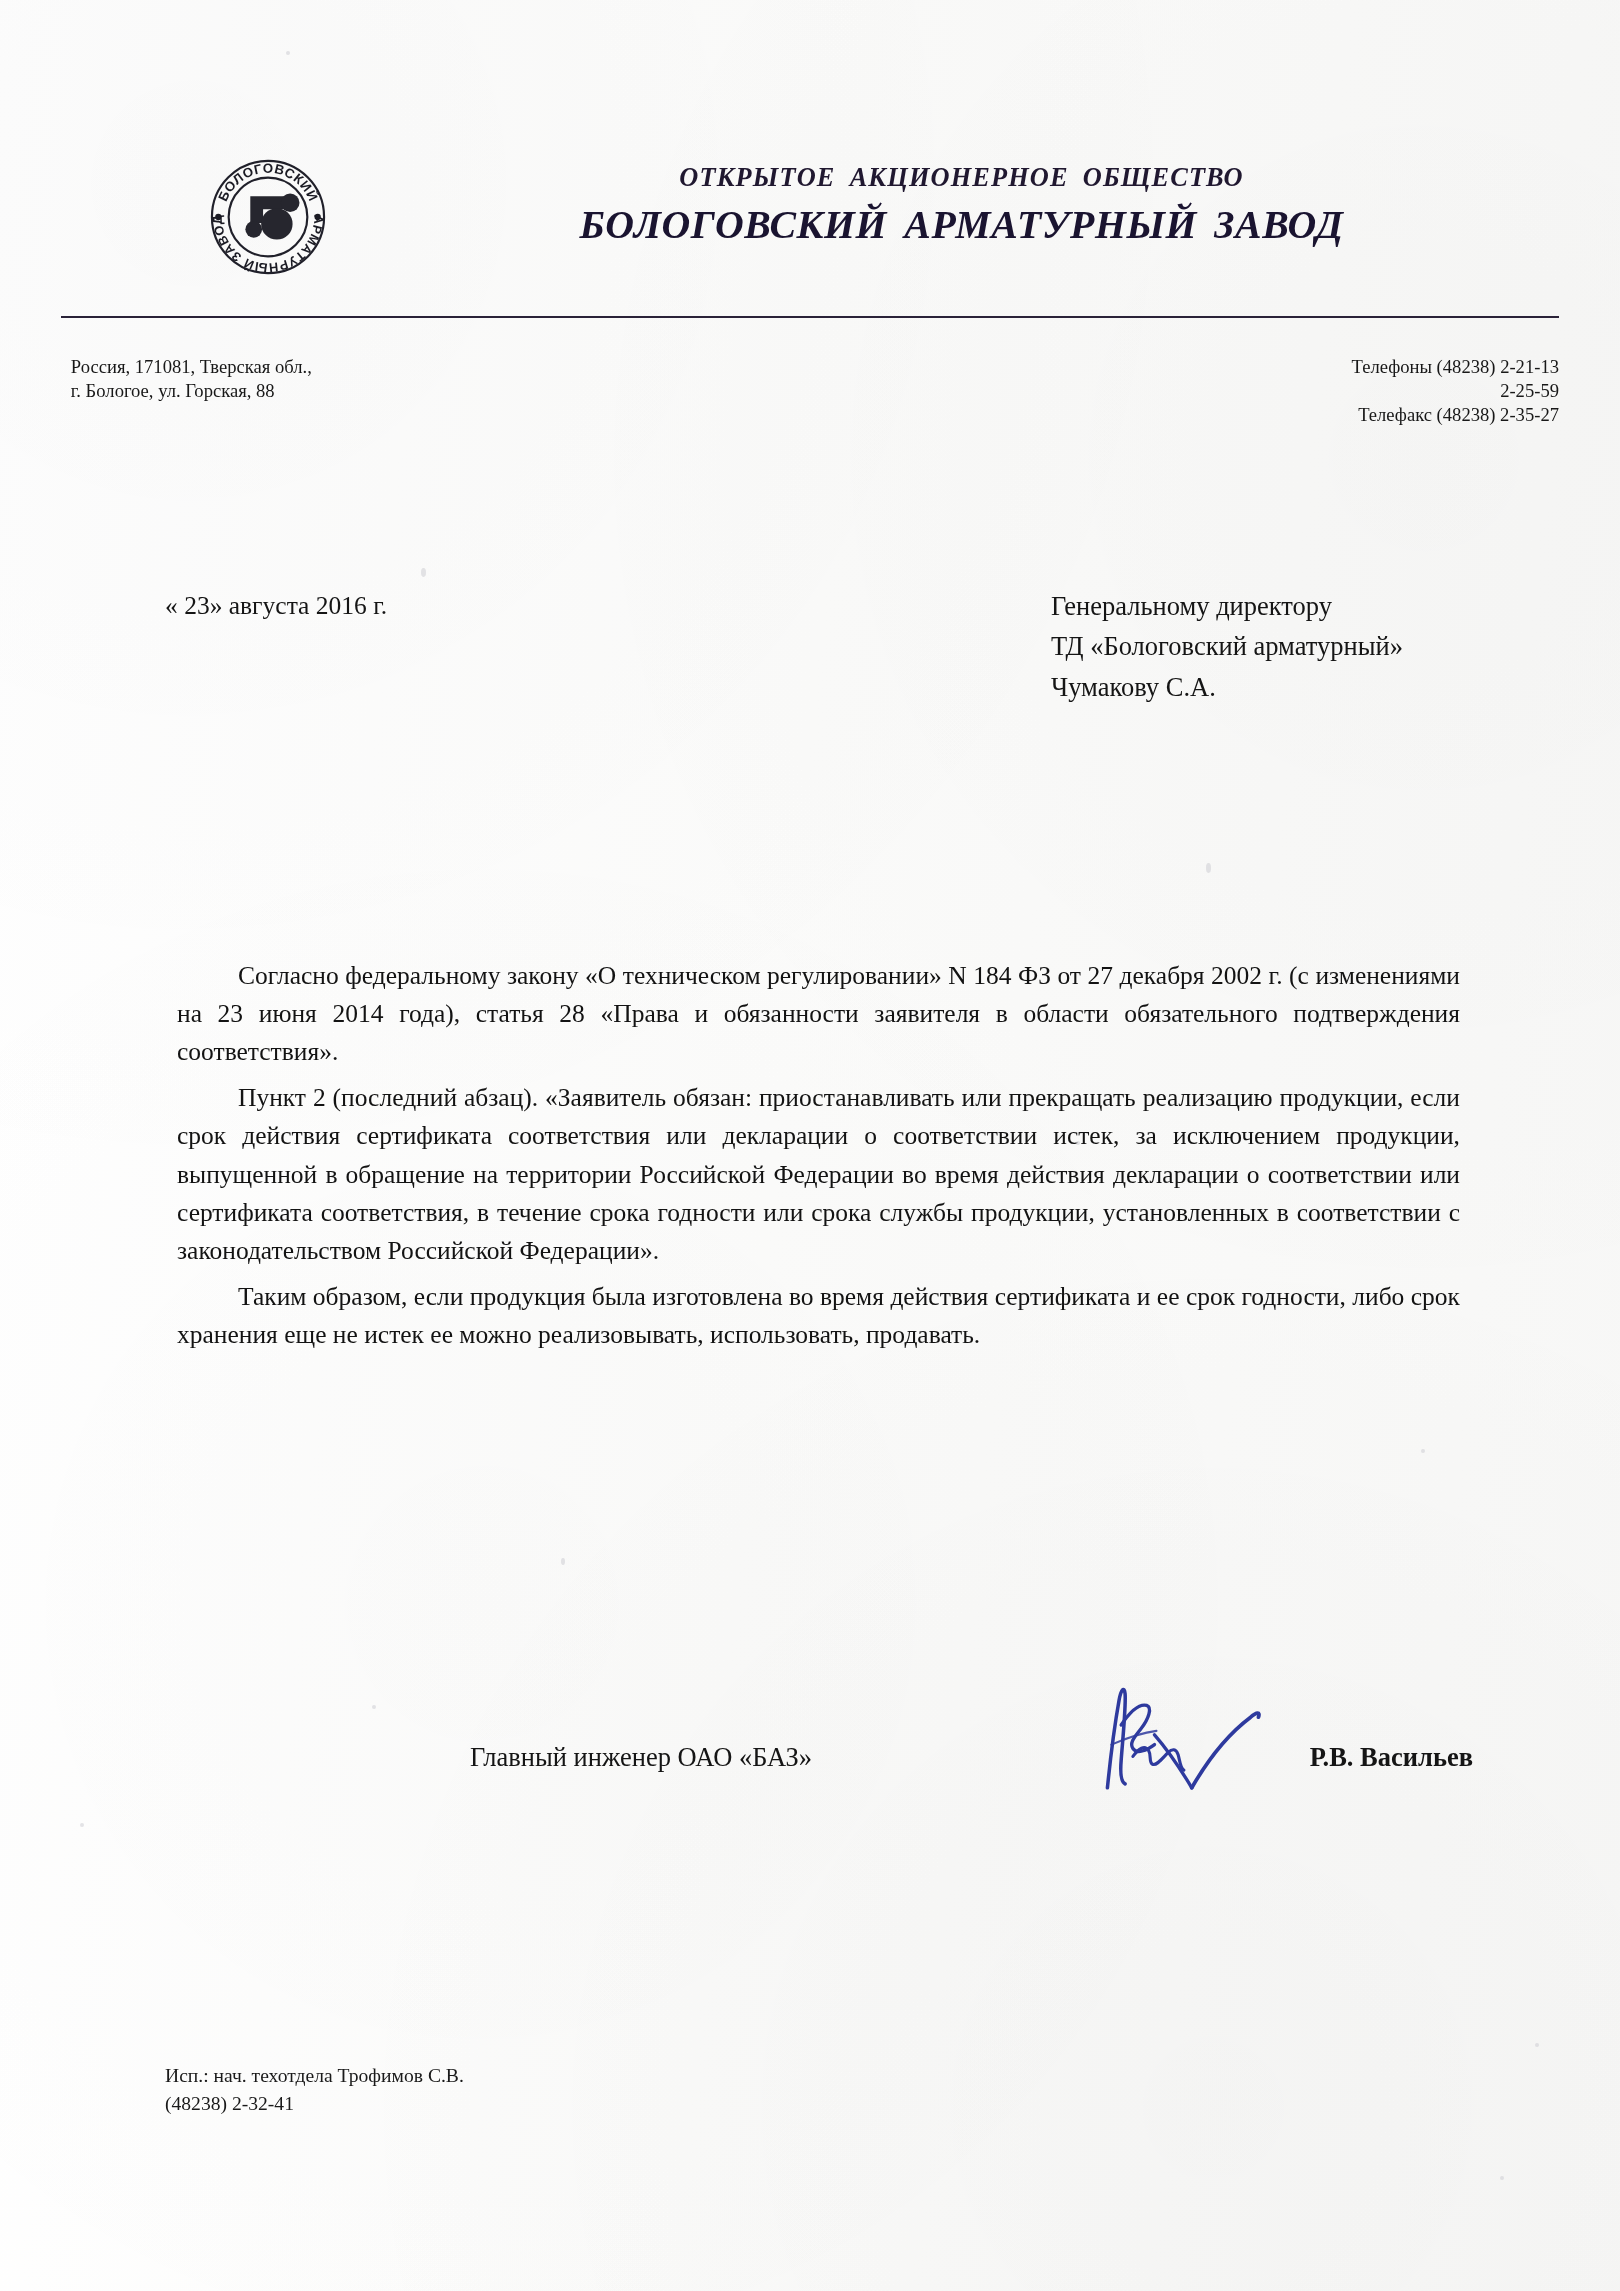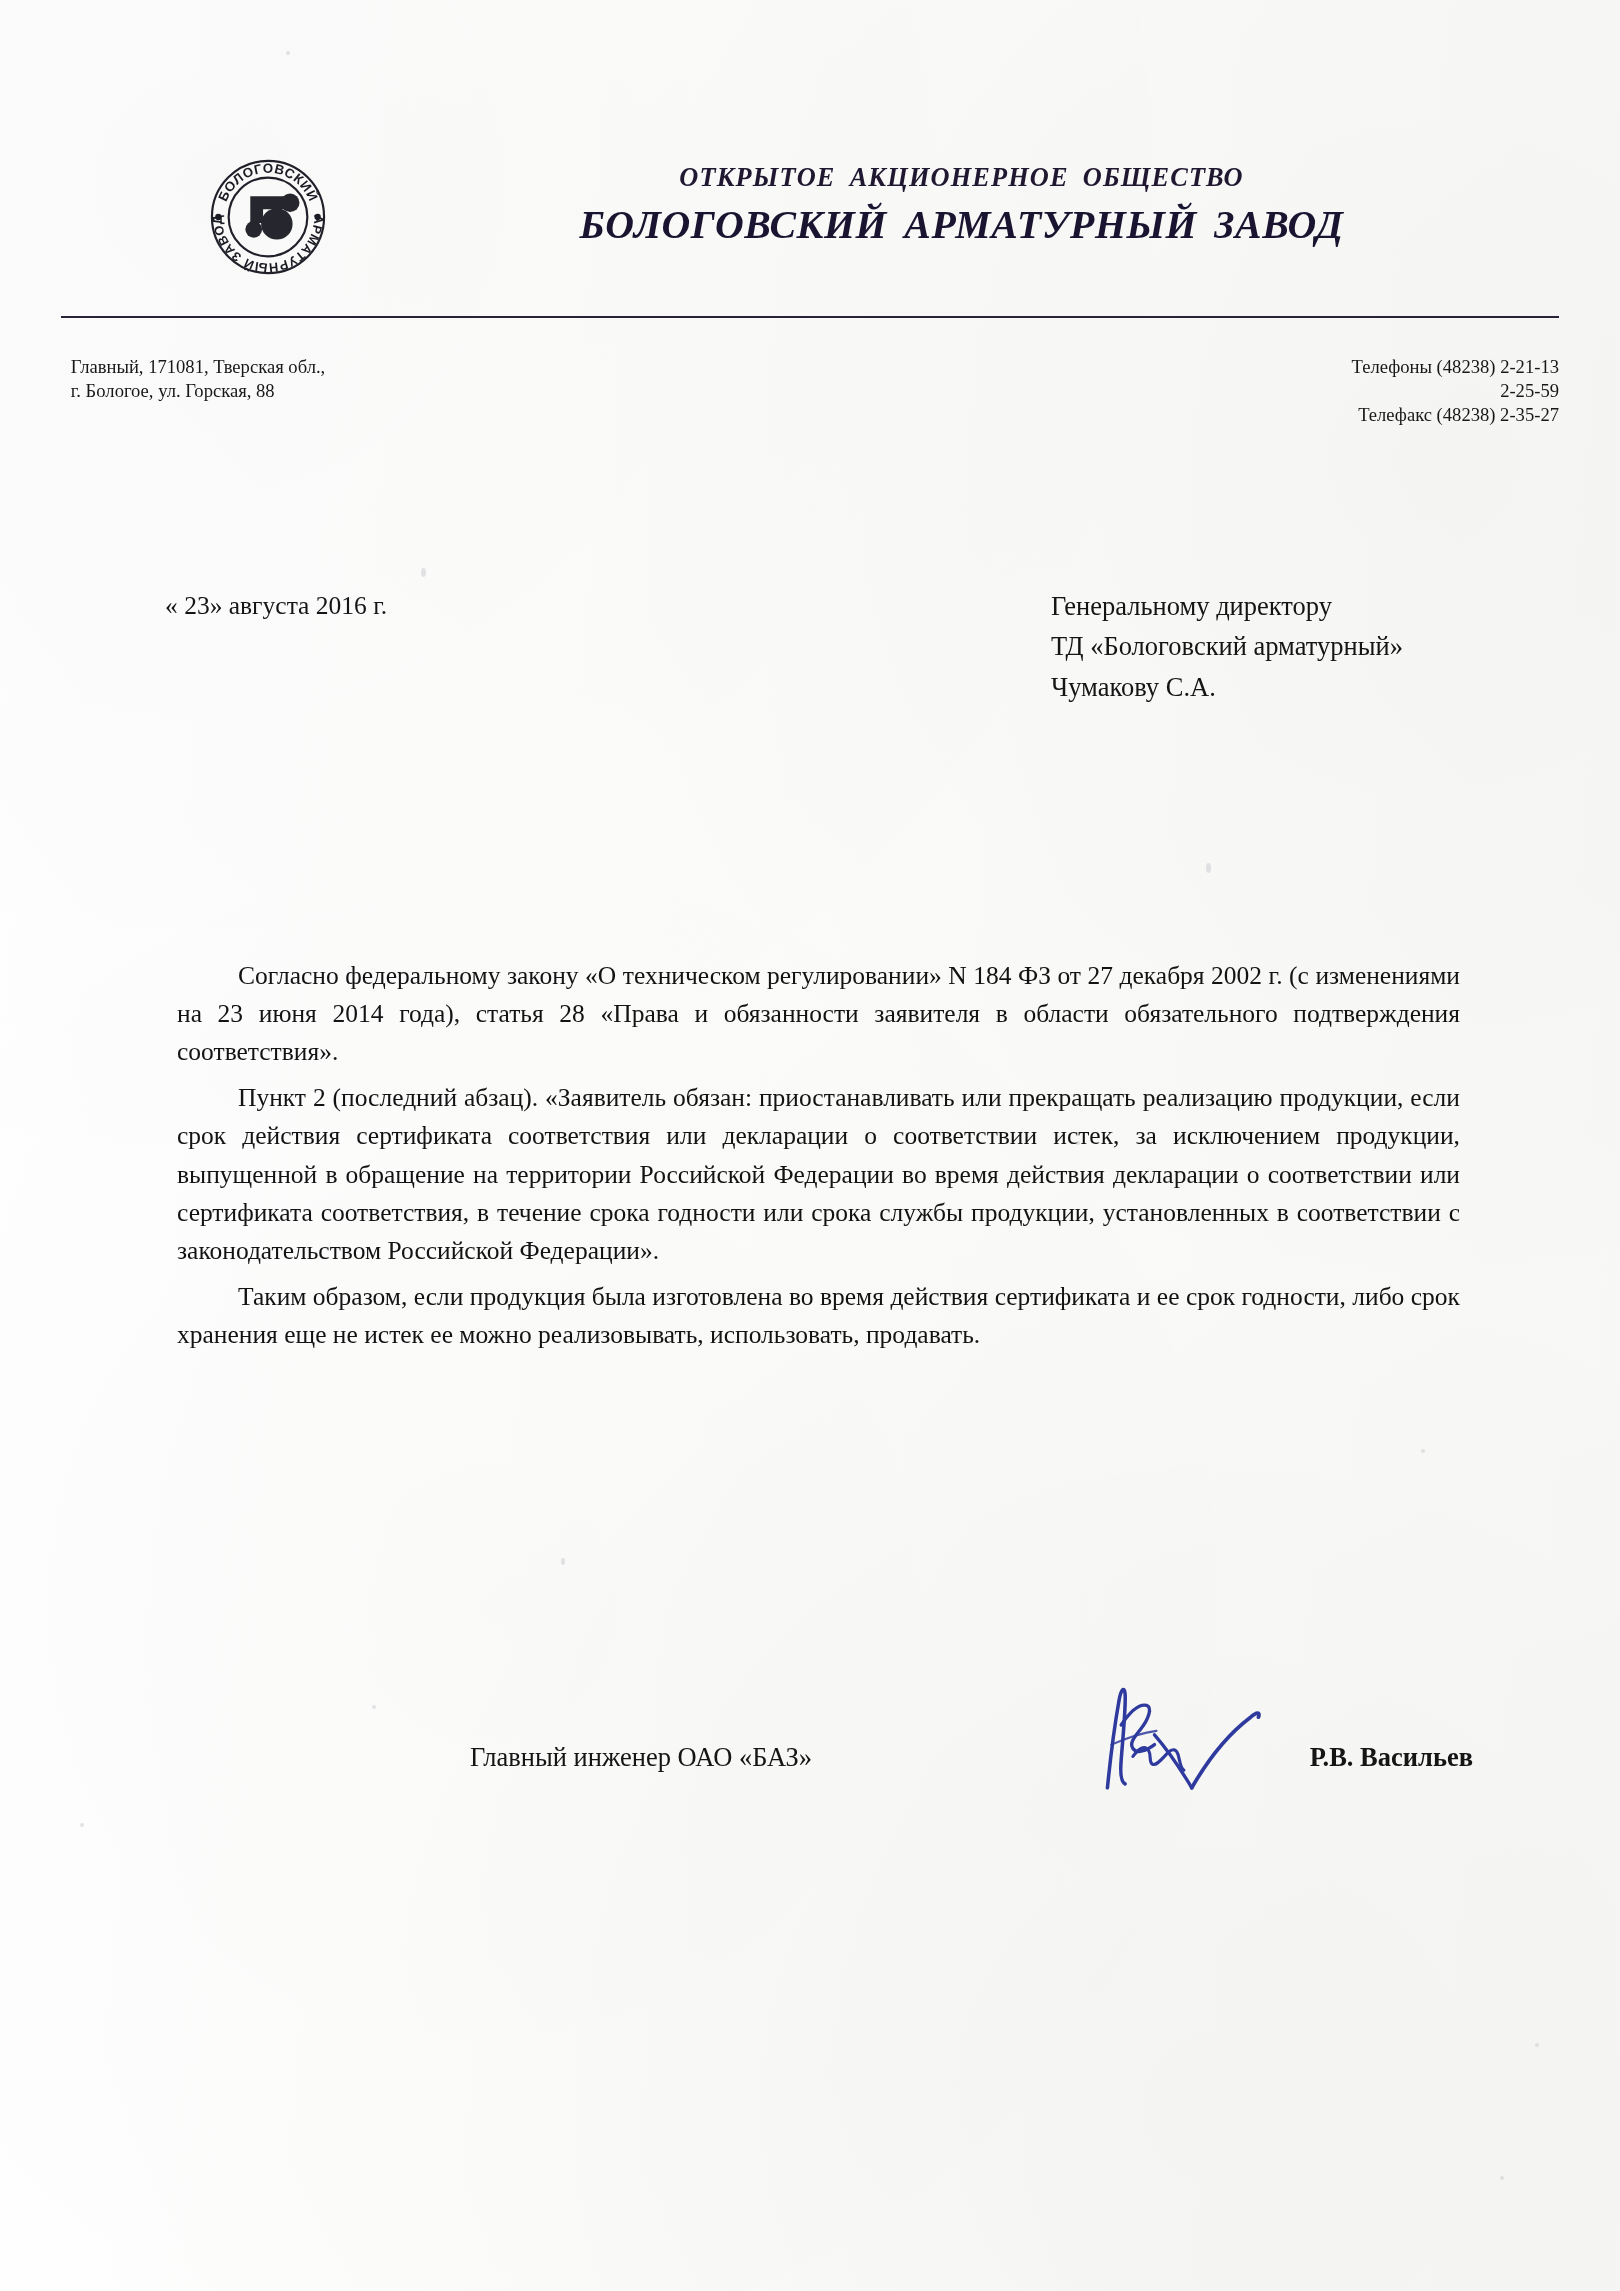--- a/index.html
+++ b/index.html
@@ -258,21 +258,21 @@
       <div class="org-line1">ОТКРЫТОЕ АКЦИОНЕРНОЕ ОБЩЕСТВО</div>
       <div class="org-line2">БОЛОГОВСКИЙ АРМАТУРНЫЙ ЗАВОД</div>
     </div>
   </div>
 
   <div class="rule"></div>
 
   <div class="contact-row">
 
     <div class="contact-left">
-      <div>Главный, 171081, Тверская обл.,</div>
+      <div>Россия, 171081, Тверская обл.,</div>
       <div>г. Бологое, ул. Горская, 88</div>
     </div>
 
 
     <div class="contact-right">
       <div>Телефоны (48238) 2-21-13</div>
       <div>2-25-59</div>
       <div>Телефакс  (48238)  2-35-27</div>
     </div>
   </div>
@@ -303,15 +303,19 @@
           <path d="M 78,62 C 92,78 104,96 116,116" stroke-width="3.4"></path>
           <path d="M 116,116 C 132,88 152,62 176,44 C 182,39 186,38 184,44" stroke-width="3.8"></path>
           <path d="M 34,72 C 48,66 64,60 80,58" stroke-width="2.2" opacity="0.85"></path>
         </g>
       </svg>
     </div>
 
     <div class="sig-name">Р.В. Васильев</div>
   </div>
 
+  <div class="footer">
+    <div>Исп.: нач. техотдела Трофимов С.В.</div>
+    <div>(48238) 2-32-41</div>
+  </div>
 
 </div>
 
 
 </body></html>

